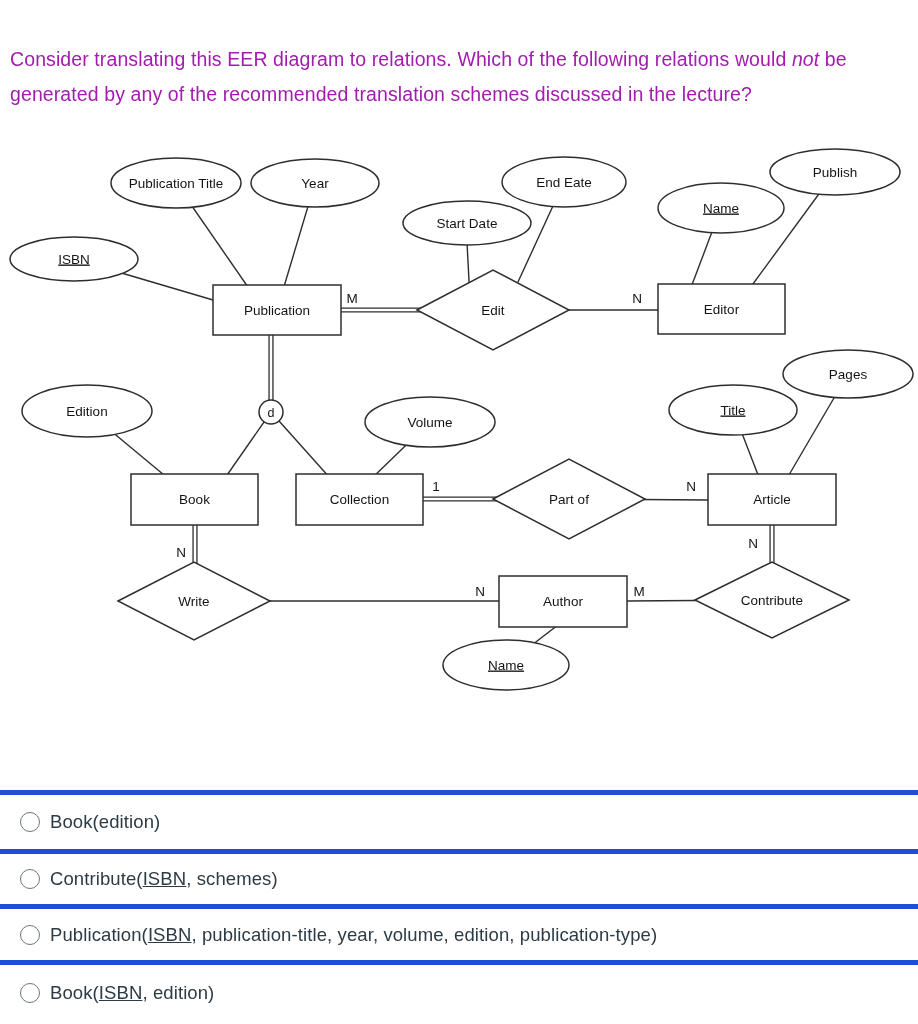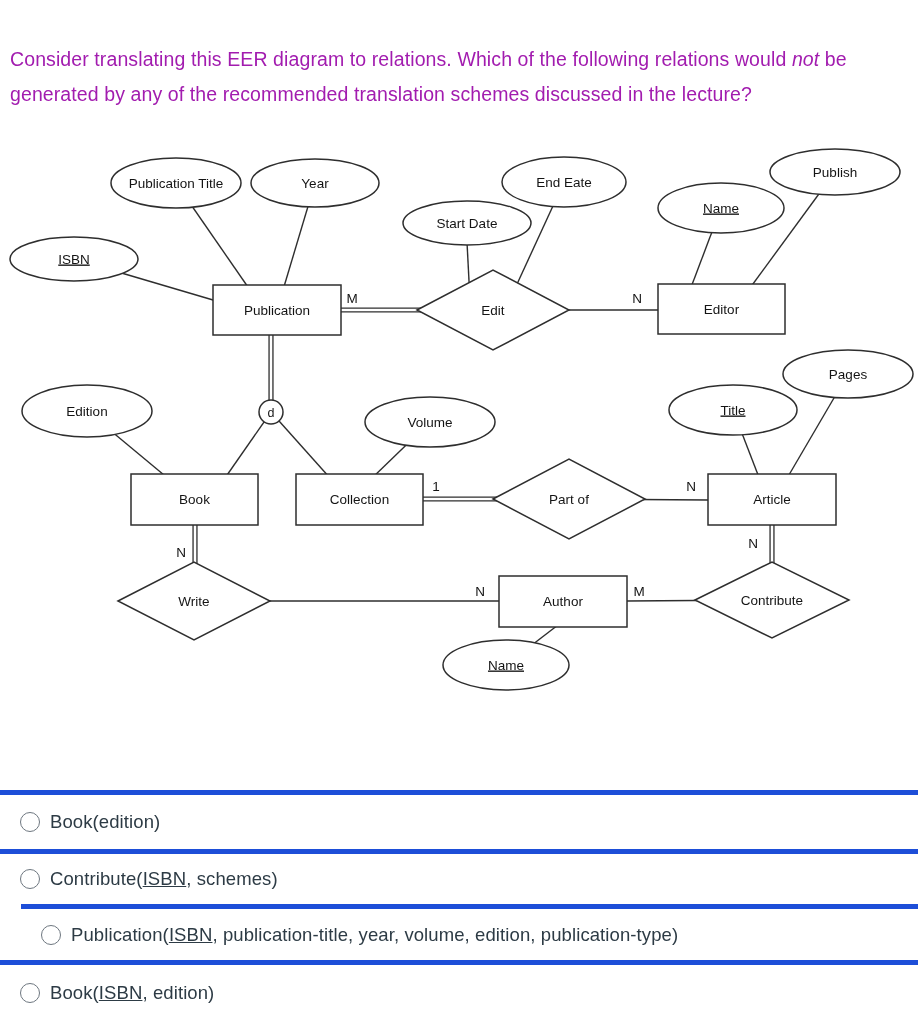--- a/index.html
+++ b/index.html
@@ -4,21 +4,21 @@
 <style>
   html,body{margin:0;padding:0;background:#ffffff;}
   body{width:918px;height:1024px;position:relative;font-family:"Liberation Sans",sans-serif;overflow:hidden;}
   .question{position:absolute;left:10px;top:22px;width:884px;font-size:19.5px;line-height:35px;color:#a21caf;letter-spacing:.1px;}
   .question .it{font-style:italic;}
   .diagram-wrap{position:absolute;left:0;top:140px;width:831px;height:560px;}
   .options{position:absolute;left:0;top:790px;width:918px;}
   .option-row{display:flex;align-items:center;border-top:5px solid #1d4ed8;box-sizing:border-box;padding-left:20px;cursor:pointer;background:#fff;}
   .option-row:nth-child(1){height:59px;}
   .option-row:nth-child(2){height:55px;}
-  .option-row:nth-child(3){height:56px;margin-left:21px;}
+  .option-row:nth-child(3){height:56px;}
   .option-row:nth-child(4){height:60px;}
   .radio{width:18px;height:18px;border:1.6px solid #6e7780;border-radius:50%;flex:0 0 auto;background:#fff;}
   .option-label{margin-left:10px;font-size:18.5px;color:#2d3b45;letter-spacing:.1px;}
   .option-label .u{text-decoration:underline;}
   svg text{font-family:"Liberation Sans",sans-serif;fill:#141414;}
 </style>
 </head>
 <body>
 
 <div class="page">

